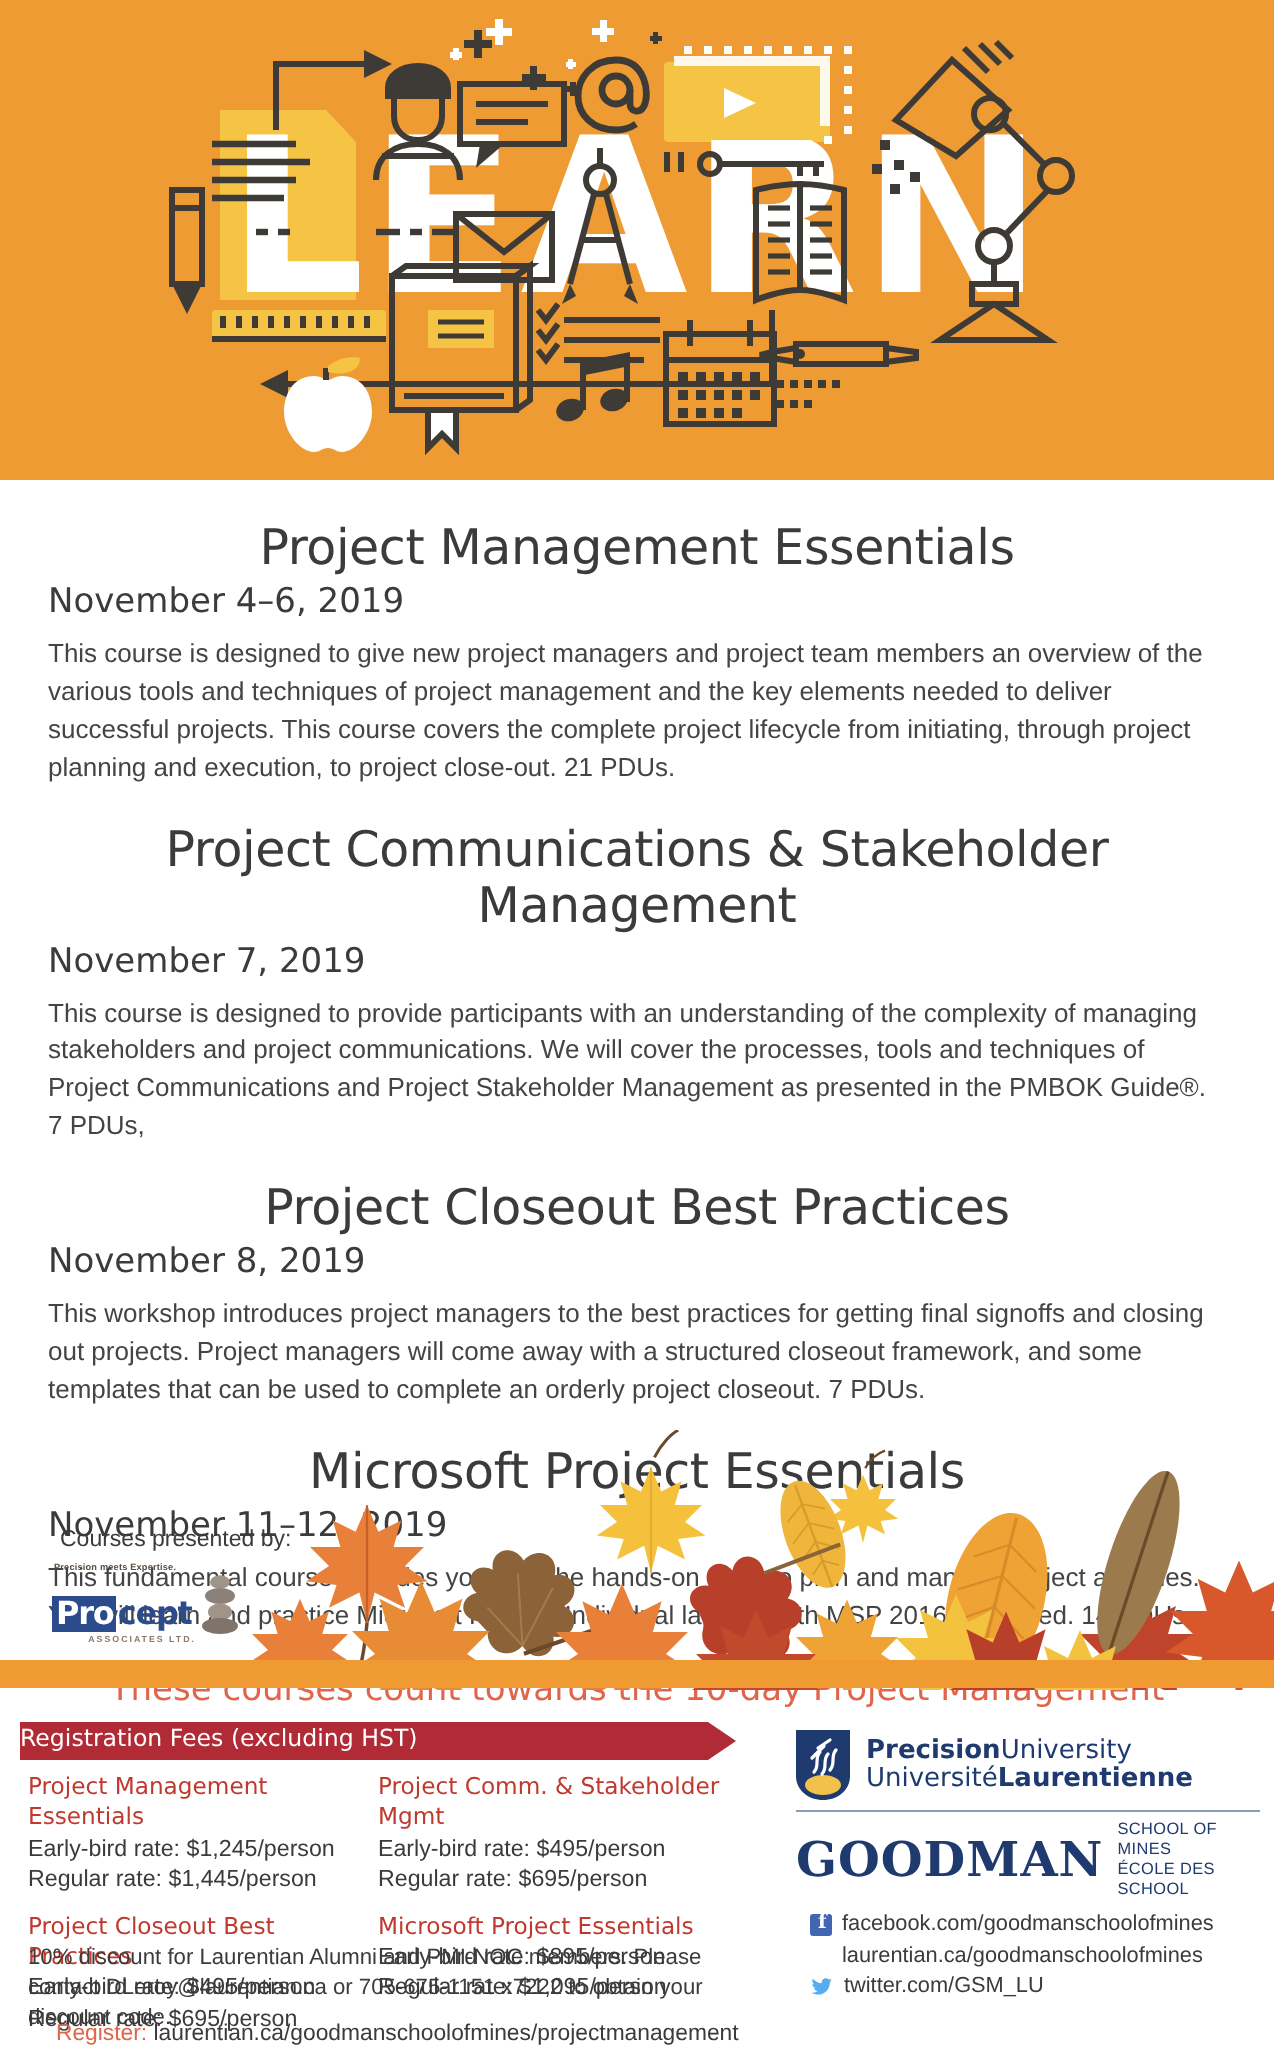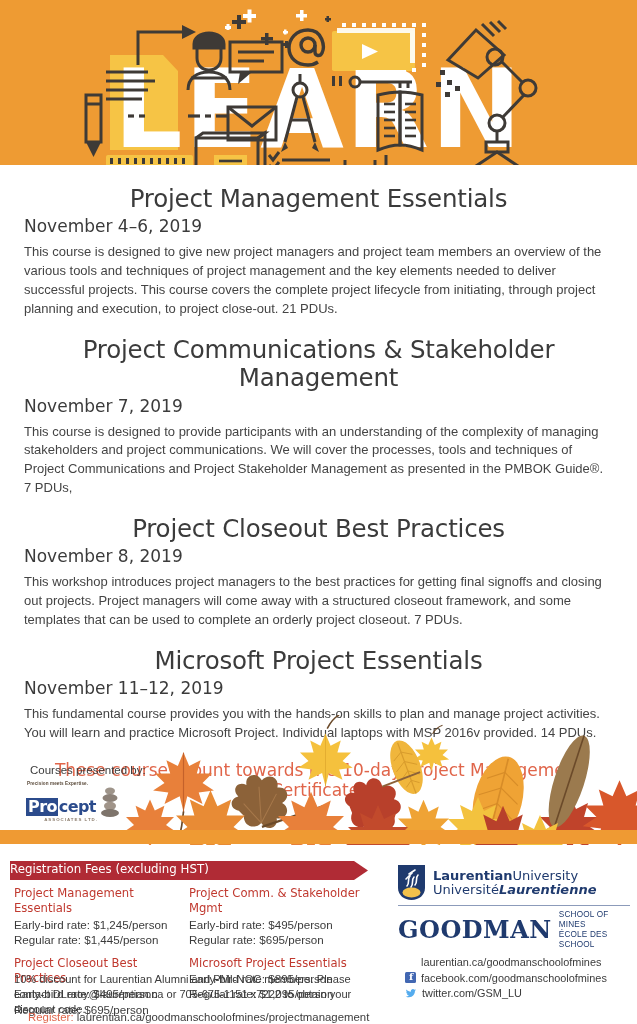--- a/index.html
+++ b/index.html
@@ -7,21 +7,21 @@
     width: 637px; height: 1024px;
     background: #ffffff;
     font-family: "Liberation Sans", sans-serif;
     overflow: hidden;
   }
   .page { position: relative; width: 637px; height: 1024px; background:#fff; }
 
   
   .hero {
     position: relative;
-    width: 637px; height: 165px;
+    width: 637px; height: 240px;
     background: #EE9B33;
     overflow: hidden;
   }
   .hero-word {
     position: absolute;
     left: 0; right: 0;
     top: 56px;
     text-align: center;
     font-family: "DejaVu Sans", sans-serif;
     font-weight: 700;
@@ -180,21 +180,21 @@
   .register-label { color: #E0654A; }
 
   
   .logos { position: absolute; left: 398px; top: 10px; width: 232px; }
   .lu-row { display:flex; align-items:center; gap:8px; }
   .lu-shield { width: 27px; height: 35px; flex:none; }
   .lu-text { line-height: 1.05; }
   .lu-l1 { font-size: 13px; color:#1F3A6E; font-family:"DejaVu Sans", sans-serif; }
   .lu-l1 b { font-weight: 700; }
   .lu-l2 { font-size: 13px; color:#1F3A6E; font-family:"DejaVu Sans", sans-serif; }
-  .lu-l2 b { font-weight: 700; font-style: italic; }
+  .lu-l2 b { font-weight: 700; }
   .lu-rule { height:1px; background:#8C9BBA; margin: 5px 0 4px 0; width: 232px; }
   .good-row { display:flex; align-items:center; gap:7px; }
   .good-word {
     font-family: "DejaVu Serif", serif;
     font-weight: 700;
     font-size: 24px;
     color: #1F3A6E;
     letter-spacing: 0.5px;
     line-height: 1;
   }
@@ -678,43 +678,43 @@
           <ellipse cx="13.5" cy="27.5" rx="9" ry="5" fill="#F2C14B"></ellipse>
           <g stroke="#ffffff" stroke-width="1.6" fill="none" stroke-linecap="round">
             <path d="M9 21 C12 18 9 14 12 11"></path>
             <path d="M13 22 C16 19 13 15 16 12"></path>
             <path d="M17 20 C20 17 17 13 20 10"></path>
             <path d="M8 14 L14 8"></path>
             <path d="M11 9 L17 5"></path>
           </g>
         </svg>
         <div class="lu-text">
-          <div class="lu-l1"><b>Laurentian</b><span>University</span></div>
+          <div class="lu-l1"><b>Precision</b><span>University</span></div>
           <div class="lu-l2"><span>Université</span><b>Laurentienne</b></div>
         </div>
       </div>
       <div class="lu-rule"></div>
       <div class="good-row">
         <div class="good-word">GOODMAN</div>
         <div>
           <div class="good-sub">SCHOOL OF MINES</div>
           <div class="good-sub">ÉCOLE DES SCHOOL</div>
         </div>
       </div>
     </div>
   </div>
 
   <div class="links">
     <div class="link-row">
+      <span class="fb-icon"></span>
+      <span class="txt">facebook.com/goodmanschoolofmines</span>
+    </div>
+    <div class="link-row">
       <span class="pad"></span>
       <span class="txt">laurentian.ca/goodmanschoolofmines</span>
-    </div>
-    <div class="link-row">
-      <span class="fb-icon"></span>
-      <span class="txt">facebook.com/goodmanschoolofmines</span>
     </div>
     <div class="link-row">
       <svg class="tw-icon" viewBox="0 0 24 24">
         <path d="M23 4.5c-.8.4-1.7.6-2.6.8.9-.6 1.6-1.5 2-2.5-.9.5-1.9.9-2.9 1.1-.8-.9-2-1.5-3.3-1.5-2.5 0-4.6 2.1-4.6 4.6 0 .4 0 .7.1 1C8 7.8 4.5 5.9 2.1 3c-.4.7-.6 1.5-.6 2.3 0 1.6.8 3 2 3.8-.7 0-1.4-.2-2-.6v.1c0 2.2 1.6 4.1 3.7 4.5-.4.1-.8.2-1.2.2-.3 0-.6 0-.9-.1.6 1.8 2.3 3.2 4.3 3.2-1.6 1.2-3.6 2-5.7 2-.4 0-.7 0-1.1-.1 2 1.3 4.4 2 7 2 8.4 0 13-7 13-13v-.6c.9-.6 1.7-1.4 2.3-2.3z" fill="#55ACEE"></path>
       </svg>
       <span class="txt">twitter.com/GSM_LU</span>
     </div>
   </div>
 
 </div>

